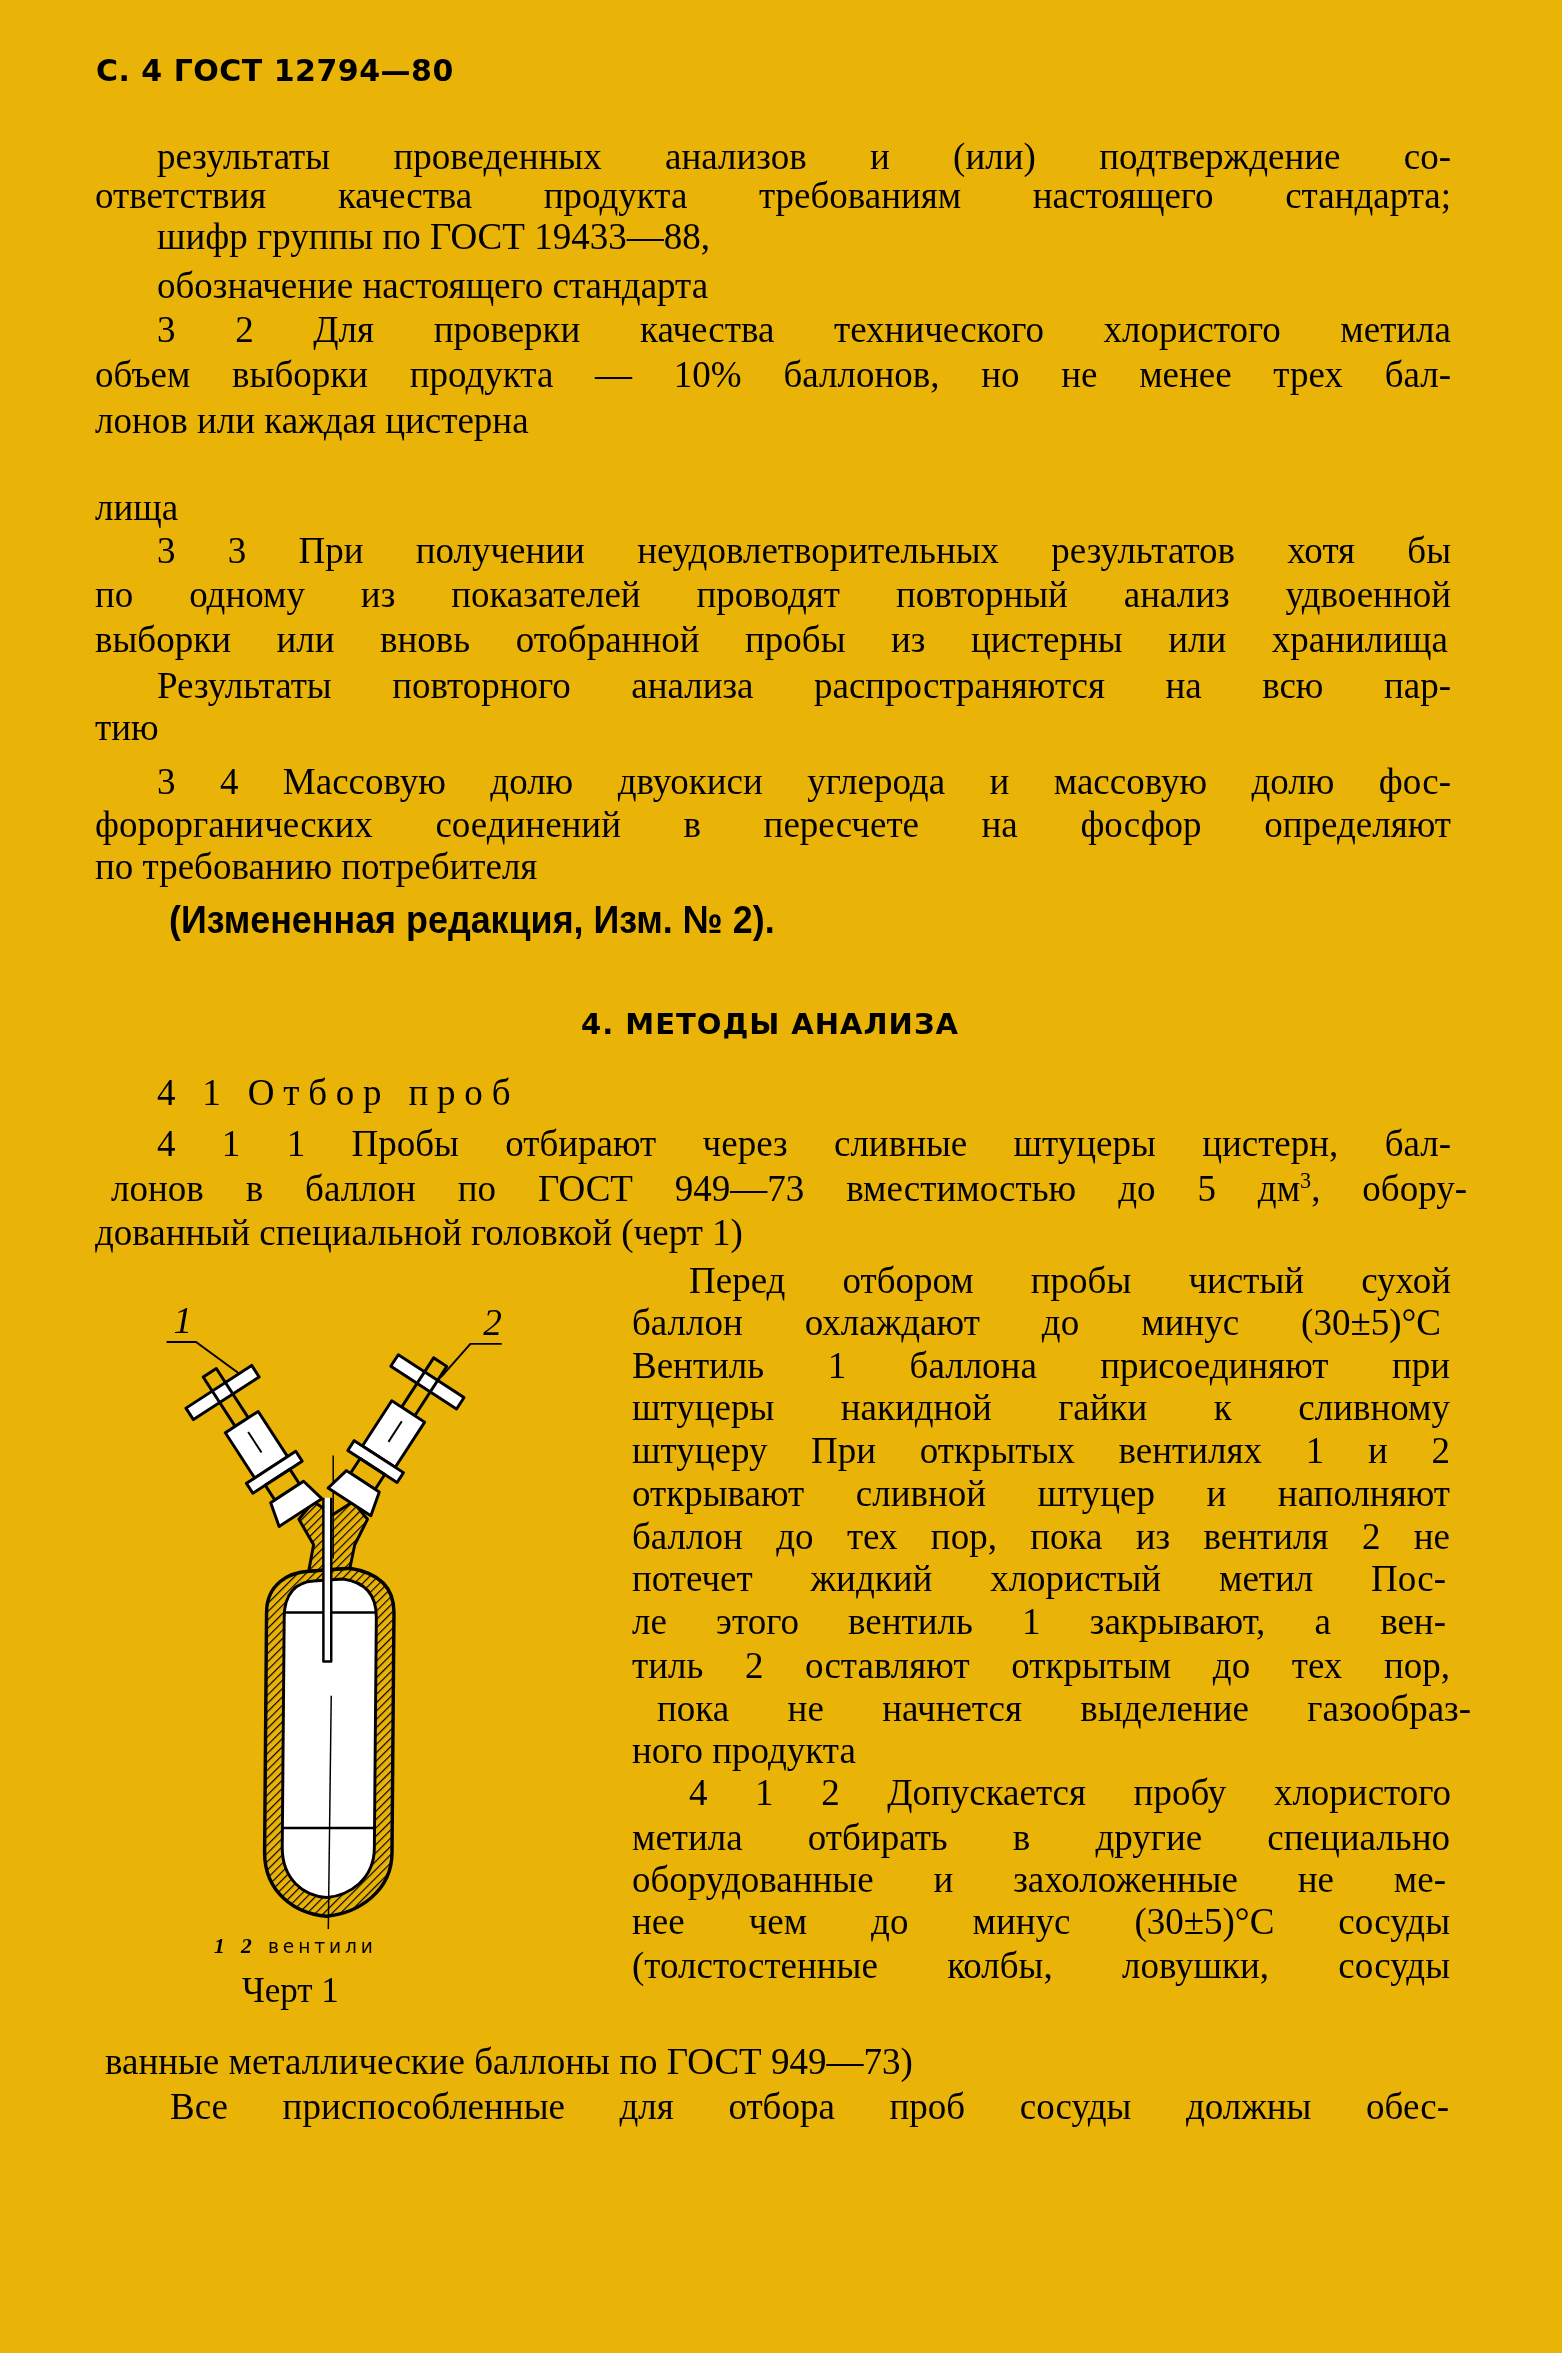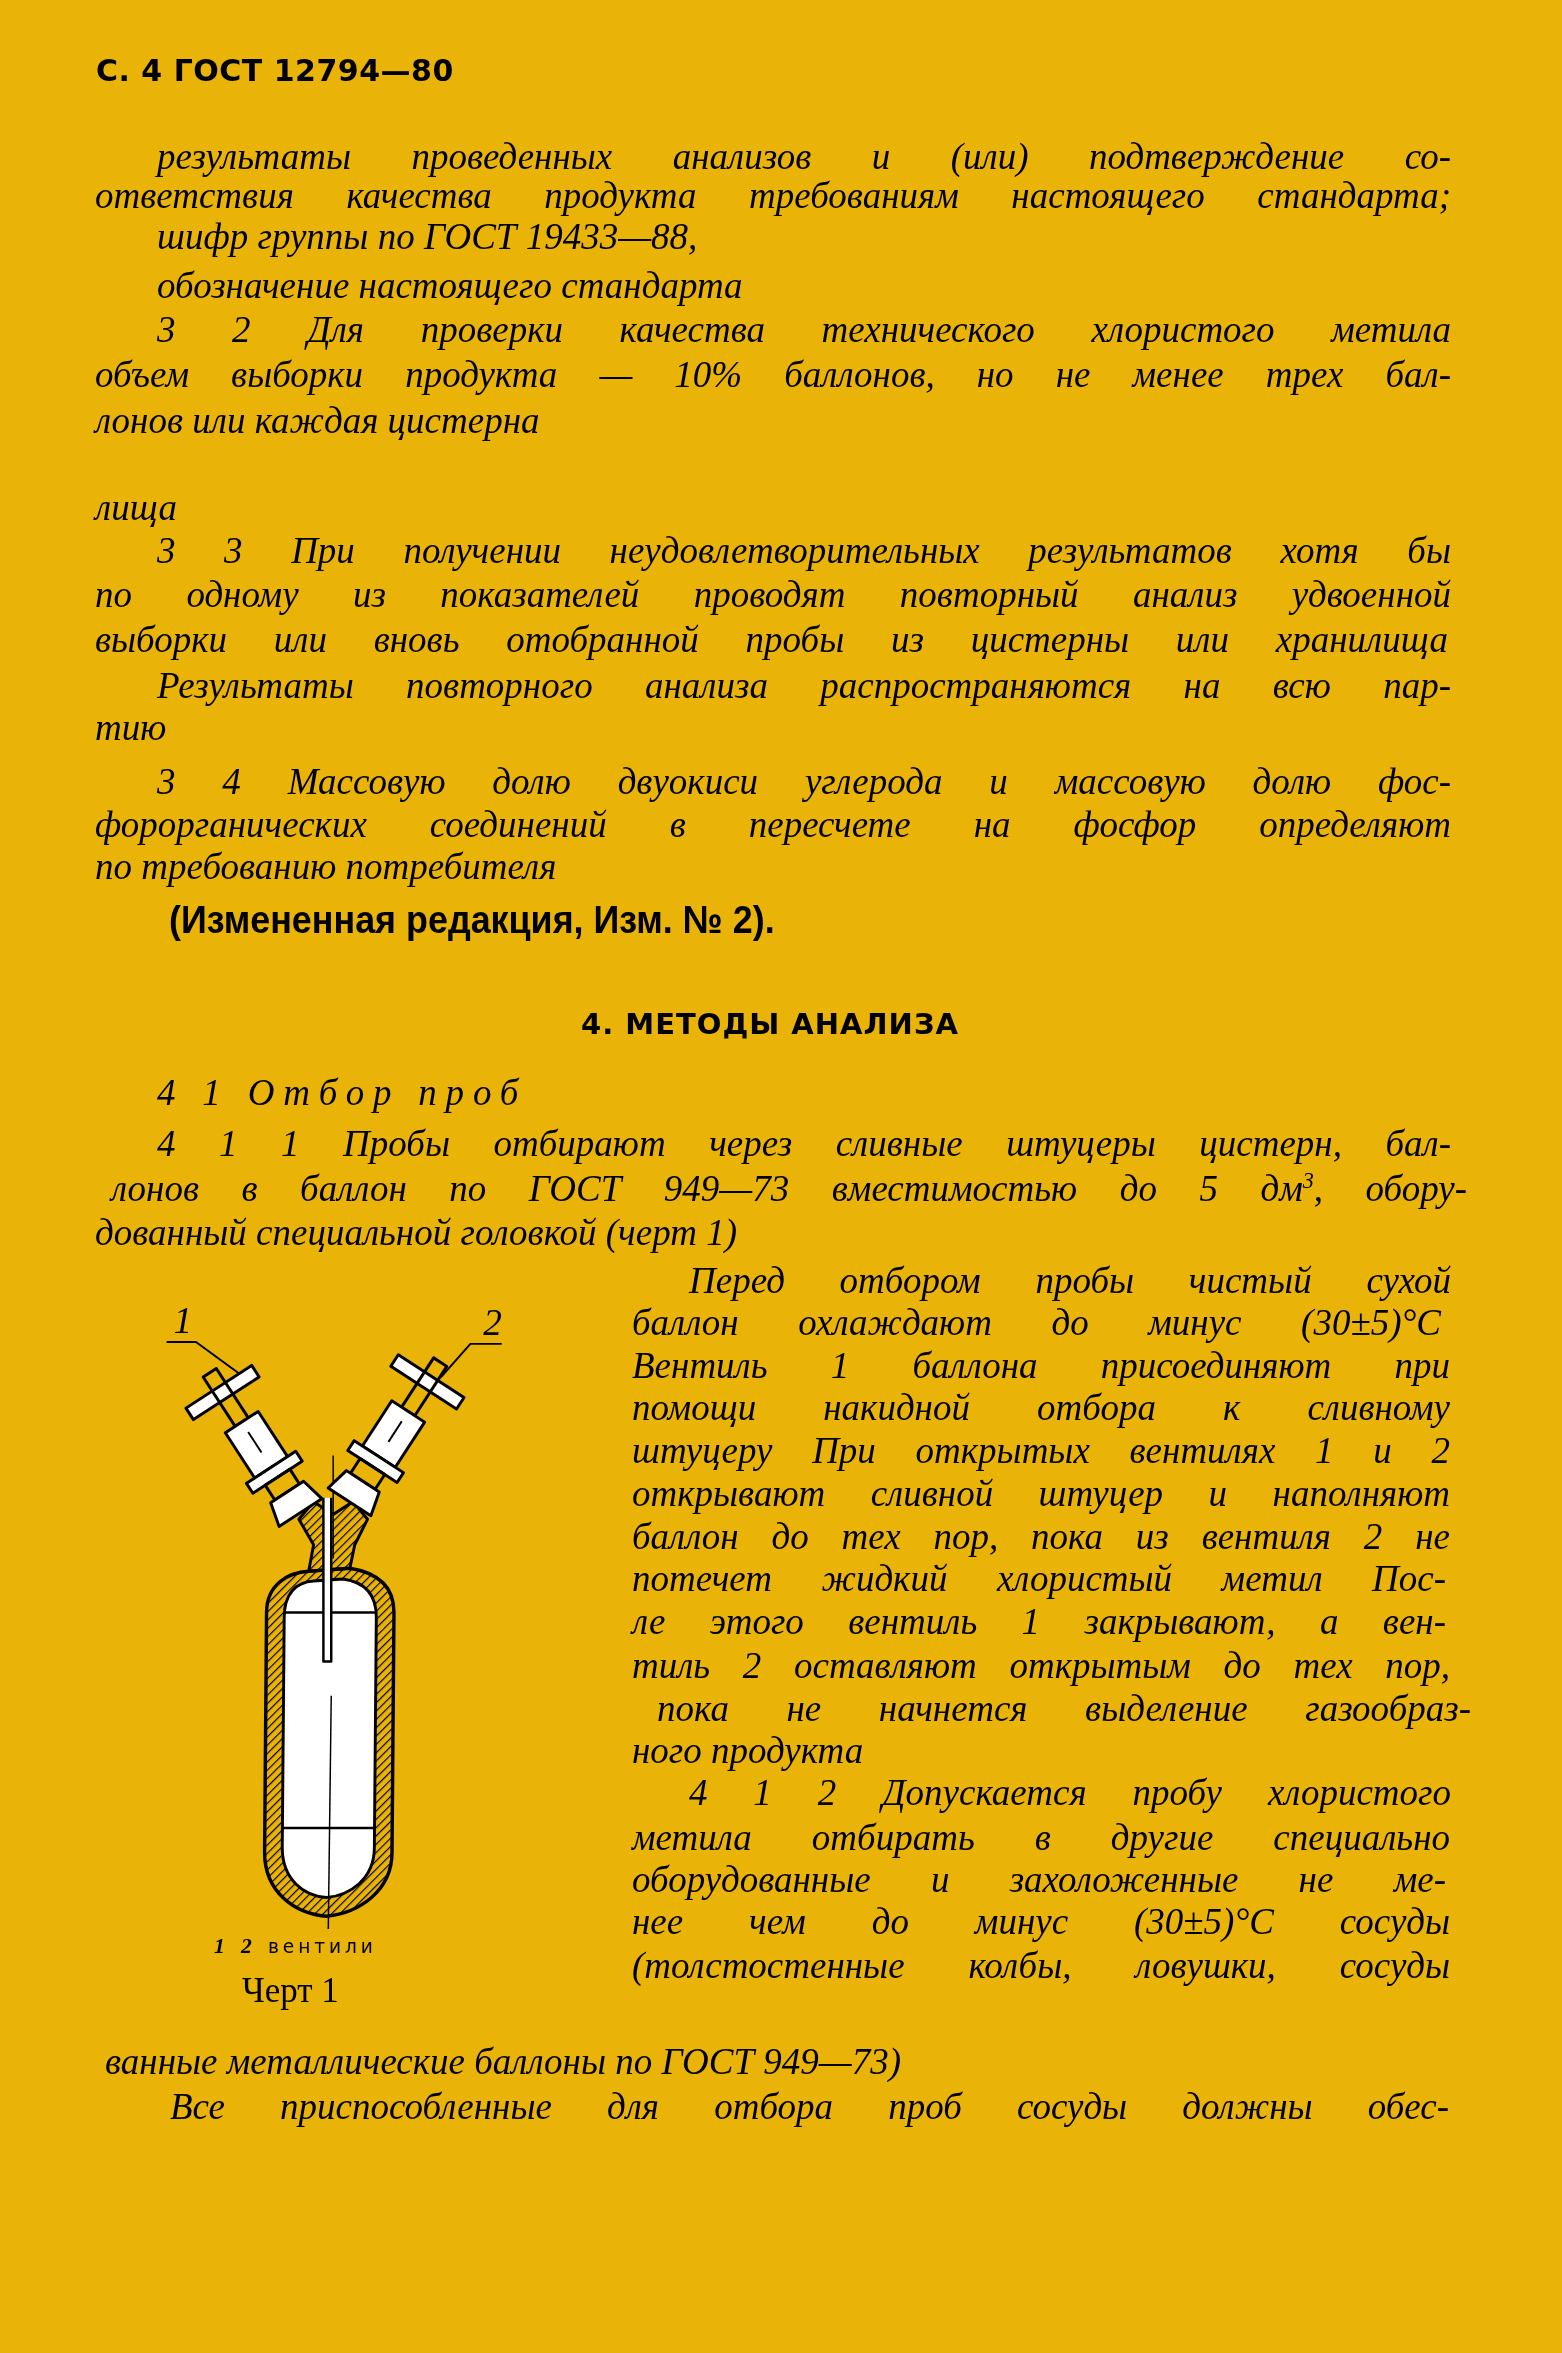--- a/index.html
+++ b/index.html
@@ -7,21 +7,20 @@
   .page { position: absolute; left: 0; top: 0; width: 1562px; height: 2353px; background: #eab308; }
   .ln {
     position: absolute;
     font-family: "Liberation Serif", "DejaVu Serif", serif;
     font-size: 37px;
     line-height: 37px;
     white-space: nowrap;
     text-align: justify;
     text-align-last: justify;
     transform: translateY(-29px);
-    font-style: italic;
   }
   .ln.left { text-align: left; text-align-last: left; }
   .hdr {
     position: absolute;
     font-family: "DejaVu Sans", "Liberation Sans", sans-serif;
     font-weight: bold;
     font-size: 30px;
     line-height: 30px;
     white-space: nowrap;
     letter-spacing: 0.5px;
@@ -99,21 +98,21 @@
 
   <div class="ln left spaced" style="left:157px; top:1103px;">4 1 Отбор проб</div>
 
   <div class="ln" style="left:157px; top:1154px; width:1294px;">4 1 1 Пробы отбирают через сливные штуцеры цистерн, бал-</div>
   <div class="ln" style="left:95px; top:1199px; width:1356px;margin-left:16px;"><span>лонов в баллон по ГОСТ 949—73 вместимостью до 5 дм</span><sup>3</sup><span>, обору-</span></div>
   <div class="ln left" style="left:95px; top:1243px;">дованный специальной головкой (черт 1)</div>
 
   <div class="ln" style="left:689px; top:1291px; width:762px;">Перед отбором пробы чистый сухой</div>
   <div class="ln" style="left:632px; top:1333px; width:809px;">баллон охлаждают до минус (30±5)°С</div>
   <div class="ln" style="left:632px; top:1376px; width:818px;">Вентиль 1 баллона присоединяют при</div>
-  <div class="ln" style="left:632px; top:1418px; width:818px;">помощи накидной отбора к сливному</div>
+  <div class="ln" style="left:632px; top:1418px; width:818px;">штуцеры накидной гайки к сливному</div>
   <div class="ln" style="left:632px; top:1461px; width:818px;">штуцеру При открытых вентилях 1 и 2</div>
   <div class="ln" style="left:632px; top:1504px; width:818px;">открывают сливной штуцер и наполняют</div>
   <div class="ln" style="left:632px; top:1547px; width:818px;">баллон до тех пор, пока из вентиля 2 не</div>
   <div class="ln" style="left:632px; top:1589px; width:814px;">потечет жидкий хлористый метил Пос-</div>
   <div class="ln" style="left:632px; top:1632px; width:814px;">ле этого вентиль 1 закрывают, а вен-</div>
   <div class="ln" style="left:632px; top:1676px; width:818px;">тиль 2 оставляют открытым до тех пор,</div>
   <div class="ln" style="left:632px; top:1719px; width:814px;margin-left:25px;">пока не начнется выделение газообраз-</div>
   <div class="ln left" style="left:632px; top:1761px;">ного продукта</div>
   <div class="ln" style="left:689px; top:1803px; width:762px;">4 1 2 Допускается пробу хлористого</div>
   <div class="ln" style="left:632px; top:1848px; width:818px;">метила отбирать в другие специально</div>

